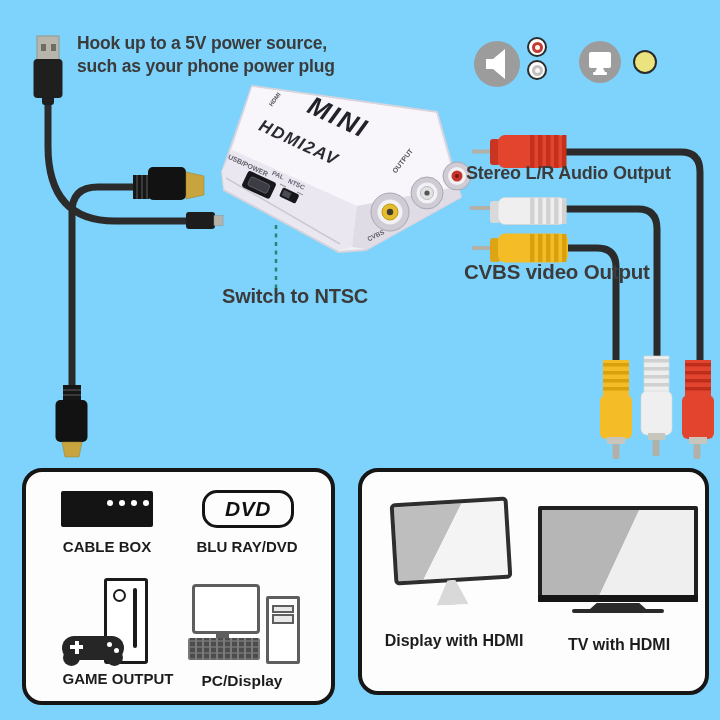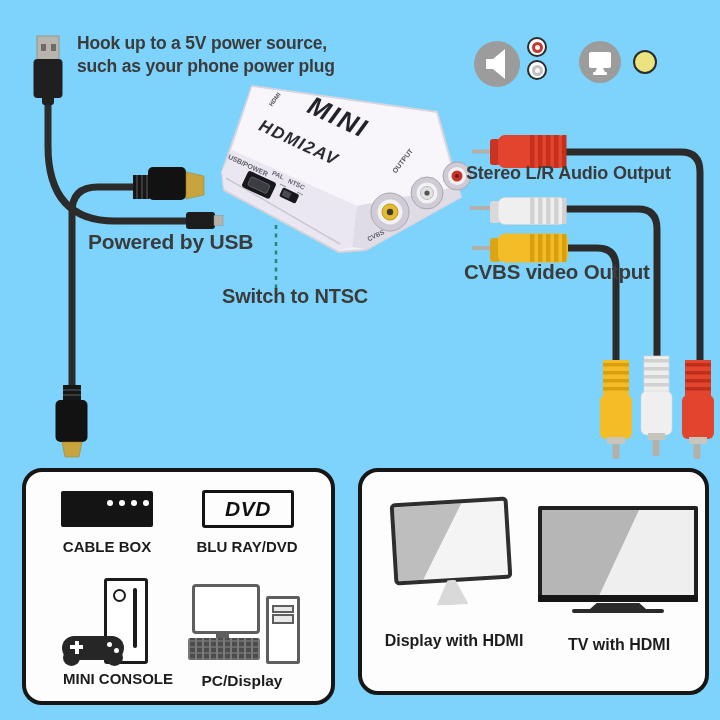--- a/index.html
+++ b/index.html
@@ -12,21 +12,21 @@
   .circ{position:absolute;border-radius:50%;}
   .gray-circ{background:#9c9c9c;}
   .rca-ring{background:#ffffff;border:2.5px solid #2b2b2b;display:flex;align-items:center;justify-content:center;}
   .rca-core{border-radius:50%;width:9px;height:9px;background:#fdf7f6;}
   
   .panel{position:absolute;border:4px solid #161616;border-radius:20px;background:#fdfdfd;}
   .panel .cap{position:absolute;text-align:center;color:#1c1c1c;font-weight:700;white-space:nowrap;}
   .soft{color:#4f4f4f;font-weight:400;}
   .cablebox{position:absolute;background:#141414;border-radius:2px;}
   .cablebox i{position:absolute;width:6px;height:6px;border-radius:50%;background:#fff;top:9px;}
-  .dvdlogo{position:absolute;border:3.5px solid #141414;border-radius:3px;display:flex;align-items:center;justify-content:center;
+  .dvdlogo{position:absolute;border:3.5px solid #141414;border-radius:15px;display:flex;align-items:center;justify-content:center;
            font-weight:800;font-style:italic;font-size:21px;color:#111;letter-spacing:0.5px;}
   .tower{position:absolute;border:3.5px solid #1b1b1b;border-radius:3px;background:#fff;}
   .gamepad{position:absolute;}
   .gp-body{position:absolute;left:0;top:0;width:62px;height:24px;background:#262626;border-radius:12px;}
   .gp-grip{position:absolute;width:17px;height:17px;border-radius:50%;background:#262626;top:13px;}
   .gp-cross-h{position:absolute;left:8px;top:9px;width:13px;height:4px;background:#fff;}
   .gp-cross-v{position:absolute;left:12.5px;top:4.5px;width:4px;height:13px;background:#fff;}
   .gp-dot{position:absolute;width:5px;height:5px;border-radius:50%;background:#fff;}
   .pcmon{position:absolute;border:3.5px solid #5e5e5e;border-radius:4px;background:#fff;}
   .pckbd{position:absolute;background:#4c4c4c;border-radius:2px;
@@ -196,21 +196,20 @@
       <rect x="693.5" y="444" width="7" height="15" rx="2" fill="#b3b0a8"></rect>
     </g>
 
     <g>
       <path d="M276,225 L276,289" stroke="#2f8273" stroke-width="2.5" stroke-dasharray="4 4.5" fill="none"></path>
     </g>
   </svg>
 
   <div class="lbl" style="left:77px;top:33px;font-size:17.5px;">Hook up to a 5V power source,</div>
   <div class="lbl" style="left:77px;top:56px;font-size:17.5px;">such as your phone power plug</div>
-  <div class="lbl" style="left:88px;top:230px;font-size:21px;">Powered by USB</div>
   <div class="lbl" style="left:222px;top:285px;font-size:20px;">Switch to NTSC</div>
   <div class="lbl" style="left:466px;top:163px;font-size:18px;">Stereo L/R Audio Output</div>
   <div class="lbl" style="left:464px;top:260px;font-size:20.5px;">CVBS video Output</div>
 
   <div class="boxlbl" style="left:316px;top:90px;transform:rotate(25deg);font-size:26px;font-style:italic;letter-spacing:2px;color:#22222a;">MINI</div>
   <div class="boxlbl" style="left:264px;top:116px;transform:rotate(25deg);font-size:17px;font-style:italic;letter-spacing:1.5px;color:#2a2a32;">HDMI2AV</div>
   <div class="boxlbl" style="left:268px;top:104px;transform:rotate(-55deg);font-size:6px;color:#55555e;">HDMI</div>
   <div class="boxlbl" style="left:230px;top:153px;transform:rotate(25deg);font-size:7px;color:#62626c;">USB/POWER</div>
   <div class="boxlbl" style="left:274px;top:169px;transform:rotate(25deg);font-size:6.5px;color:#62626c;">PAL</div>
   <div class="boxlbl" style="left:290px;top:177px;transform:rotate(25deg);font-size:6.5px;color:#62626c;">NTSC</div>
@@ -257,21 +256,21 @@
       <div class="gamepad" style="left:0px;top:62px;width:62px;height:34px;">
         <span class="gp-body"></span>
         <span class="gp-grip" style="left:1px;"></span>
         <span class="gp-grip" style="left:44px;"></span>
         <span class="gp-cross-h"></span>
         <span class="gp-cross-v"></span>
         <span class="gp-dot" style="left:45px;top:6px;"></span>
         <span class="gp-dot" style="left:52px;top:12px;"></span>
       </div>
     </div>
-    <div class="cap" style="left:22px;top:198px;width:140px;font-size:15px;">MINI CONSOLE</div>
+    <div class="cap" style="left:22px;top:198px;width:140px;font-size:15px;">GAME OUTPUT</div>
 
     <div style="position:absolute;left:160px;top:106px;width:120px;height:92px;">
       <div class="pcmon" style="left:6px;top:6px;width:62px;height:44px;"></div>
       <div style="position:absolute;left:30px;top:53px;width:13px;height:7px;background:#5e5e5e;"></div>
       <div class="pckbd" style="left:2px;top:60px;width:72px;height:22px;"></div>
       <div class="pctower" style="left:80px;top:18px;width:28px;height:62px;">
         <span class="pcslot" style="left:3px;top:6px;width:18px;height:4px;"></span>
         <span class="pcslot" style="left:3px;top:15px;width:18px;height:6px;"></span>
       </div>
     </div>

